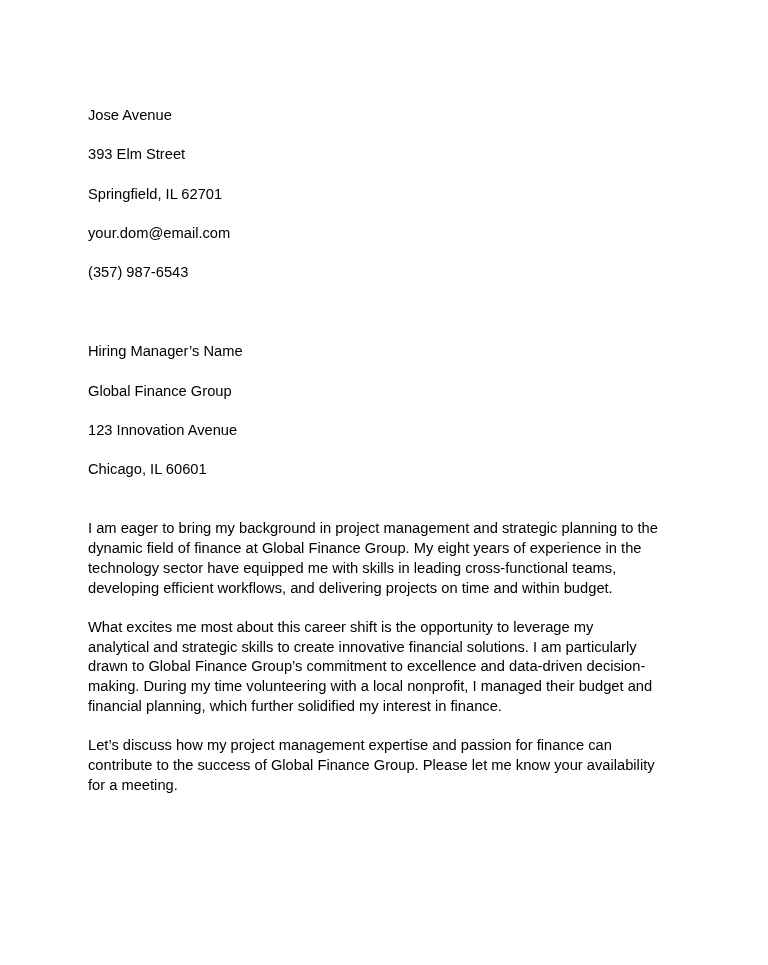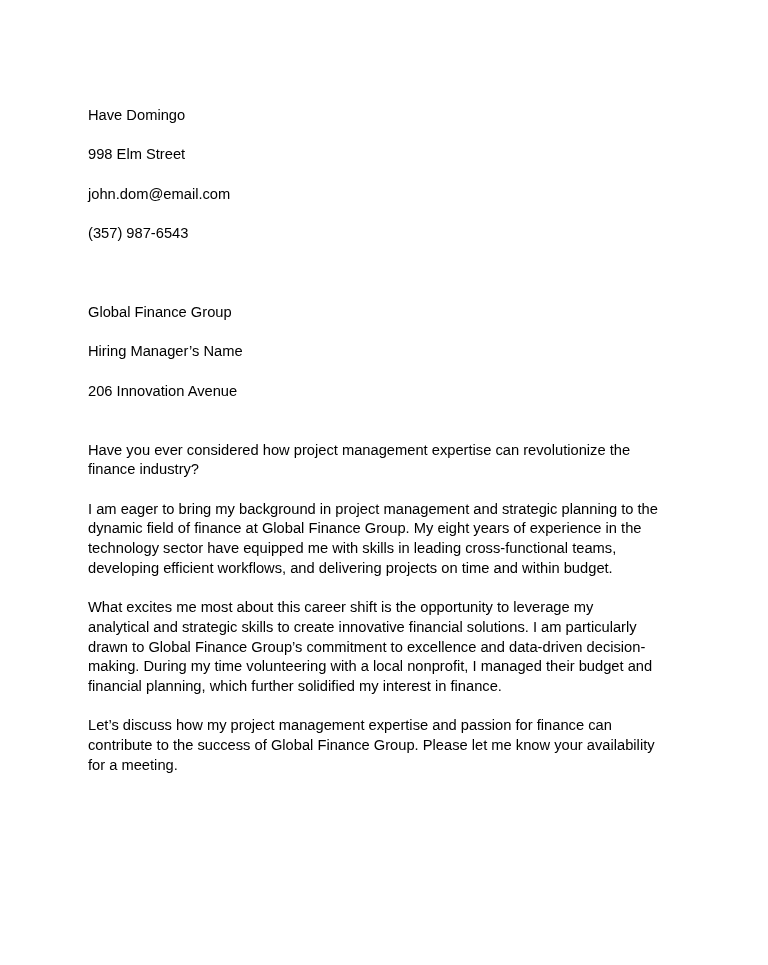--- a/index.html
+++ b/index.html
@@ -34,36 +34,36 @@
   .line {
     white-space: nowrap;
   }
 </style>
 </head>
 <body>
 
 <div class="page">
 
   <div class="block">
-    <div class="line">Have Domingo</div>
-    <div class="line">998 Elm Street</div>
-    <div class="line">john.dom@email.com</div>
+    <div class="line">Jose Avenue</div>
+    <div class="line">393 Elm Street</div>
+    <div class="line">Springfield, IL 62701</div>
+    <div class="line">your.dom@email.com</div>
     <div class="line">(357) 987-6543</div>
   </div>
 
 
   <div class="block">
+    <div class="line">Hiring Manager’s Name</div>
     <div class="line">Global Finance Group</div>
-    <div class="line">Hiring Manager’s Name</div>
-    <div class="line">206 Innovation Avenue</div>
+    <div class="line">123 Innovation Avenue</div>
+    <div class="line">Chicago, IL 60601</div>
   </div>
 
 
-  <div class="block">Have you ever considered how project management expertise can revolutionize the
-finance industry?</div>
   <div class="block">I am eager to bring my background in project management and strategic planning to the
 dynamic field of finance at Global Finance Group. My eight years of experience in the
 technology sector have equipped me with skills in leading cross-functional teams,
 developing efficient workflows, and delivering projects on time and within budget.</div>
   <div class="block">What excites me most about this career shift is the opportunity to leverage my
 analytical and strategic skills to create innovative financial solutions. I am particularly
 drawn to Global Finance Group’s commitment to excellence and data-driven decision-
 making. During my time volunteering with a local nonprofit, I managed their budget and
 financial planning, which further solidified my interest in finance.</div>
   <div class="block">Let’s discuss how my project management expertise and passion for finance can

